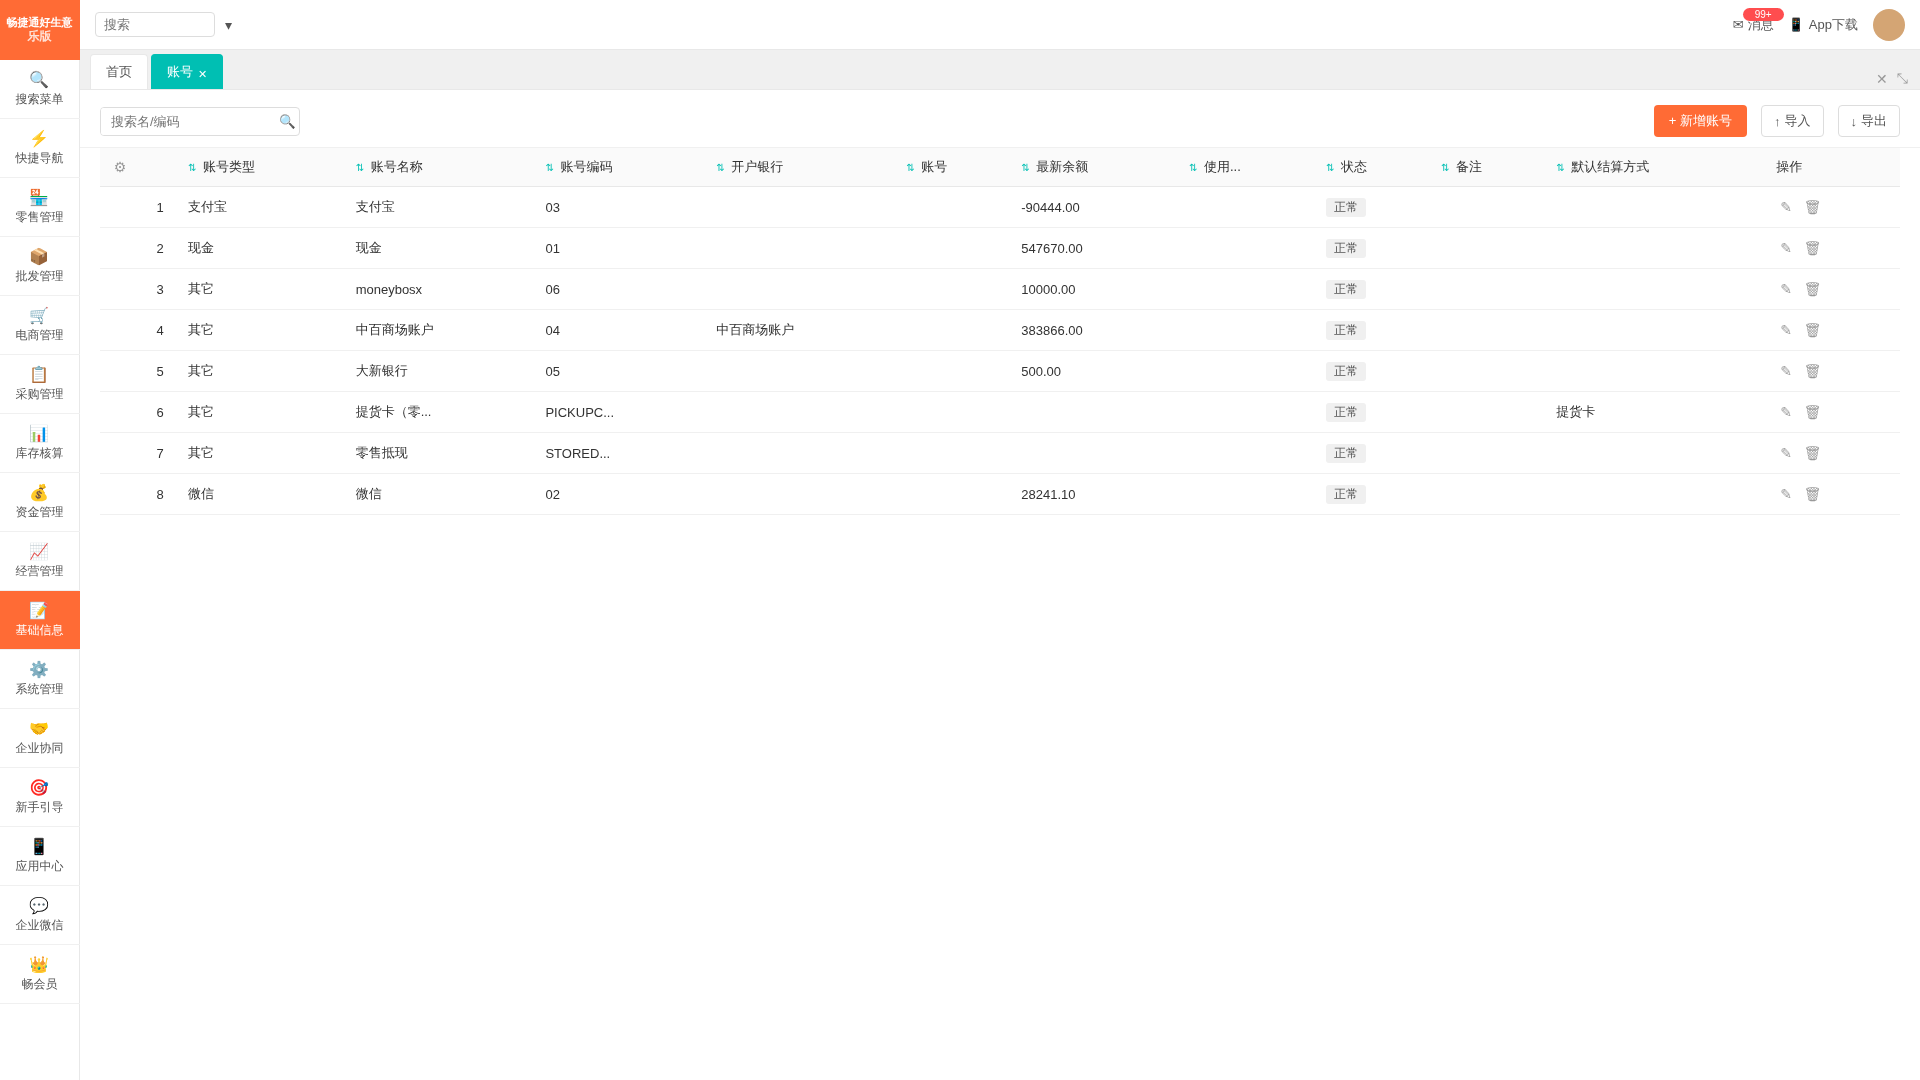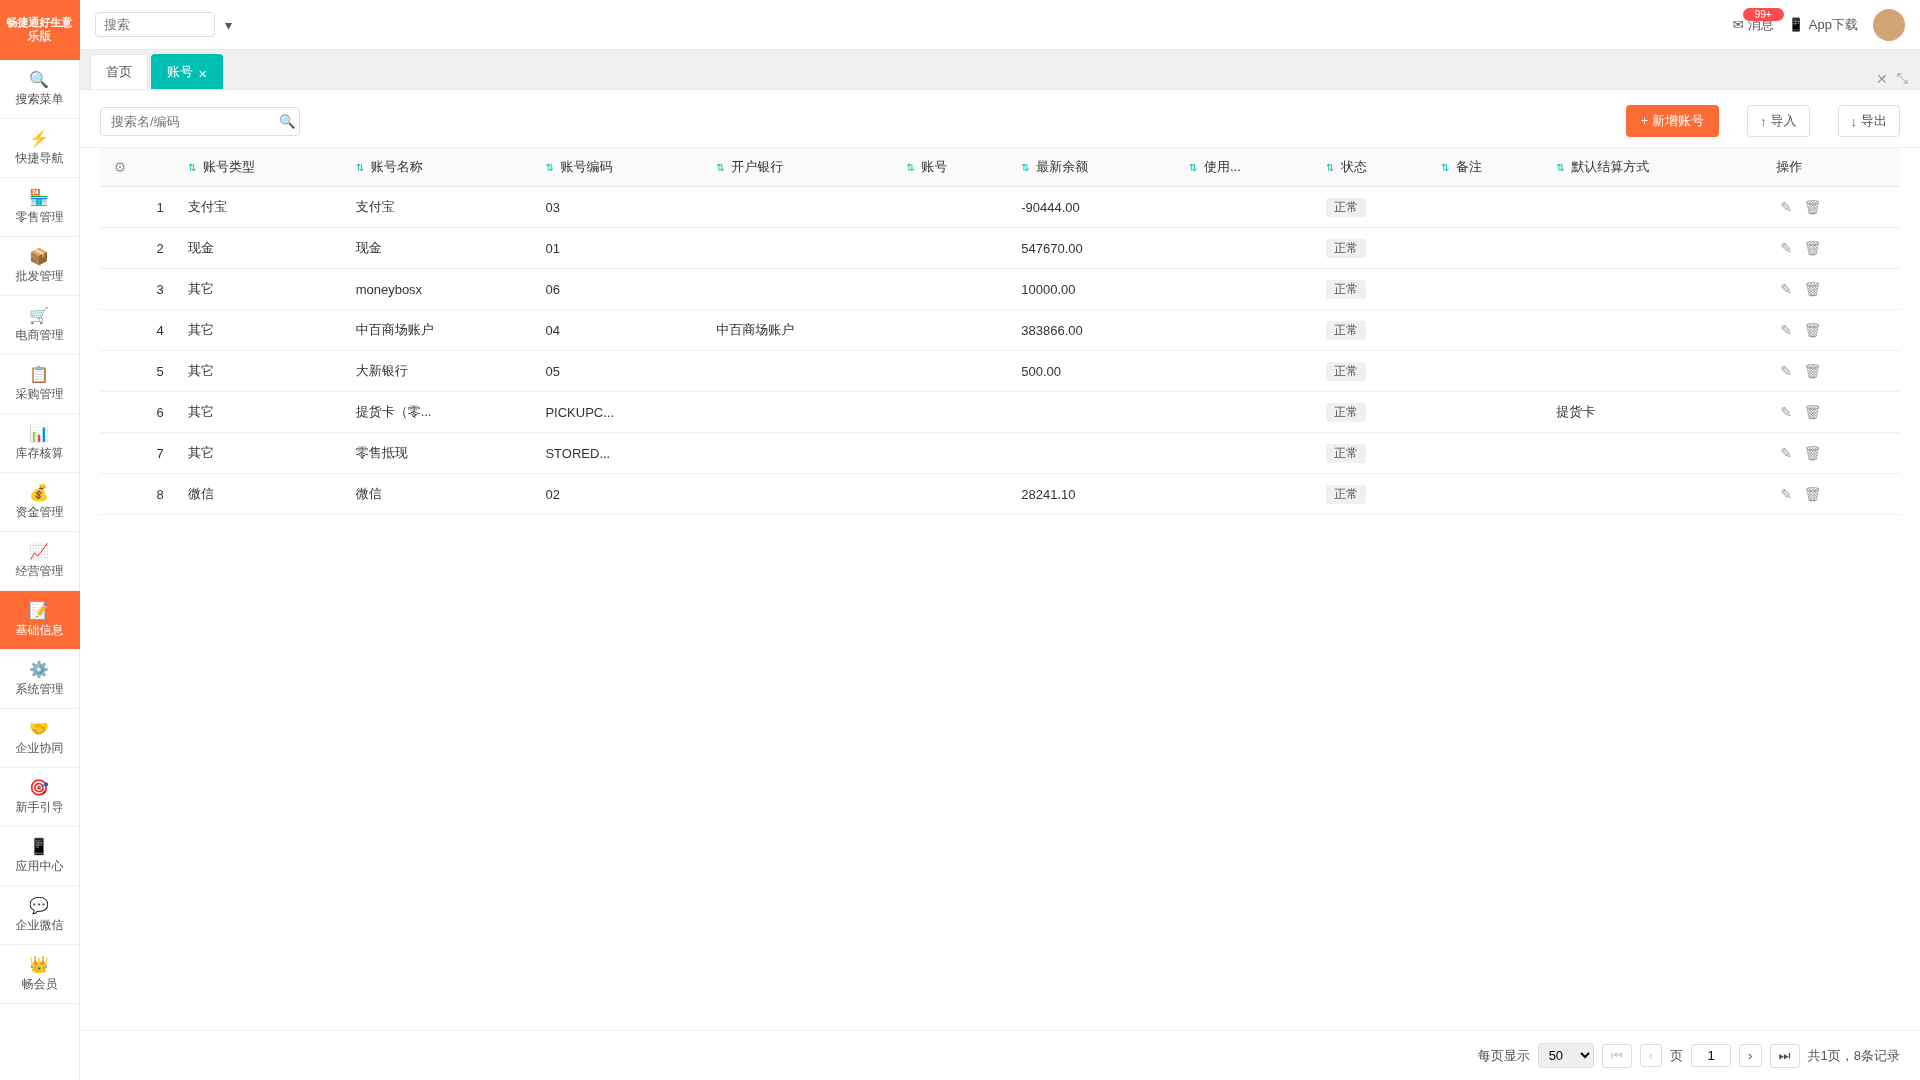--- a/index.html
+++ b/index.html
@@ -193,21 +193,21 @@
     .search-btn {
       background: none;
       border: none;
       padding: 6px 8px;
       cursor: pointer;
       color: #999;
     }
     .toolbar-right {
       display: flex;
       align-items: center;
-      gap: 28px;
+      gap: 14px;
     }
     .btn-add {
       background: #ff6b35;
       color: white;
       border: none;
       padding: 7px 15px;
       border-radius: 4px;
       cursor: pointer;
       font-size: 13px;
     }
@@ -647,30 +647,15 @@
       <td></td>
       <td>
         <button class="action-btn" title="编辑">✎</button>
         <button class="action-btn" title="删除">🗑</button>
       </td>
     </tr>
           </tbody>
       </table>
     </div>
 
-    <div class="pagination">
-      <span>每页显示</span>
-      <select class="page-size-select">
-        <option value="50">50</option>
-        <option value="20">20</option>
-        <option value="100">100</option>
-      </select>
-      <button class="page-btn" disabled="">⏮</button>
-      <button class="page-btn" disabled="">‹</button>
-      <span>页</span>
-      <input class="page-input" type="text" value="1" style="">
-      <button class="page-btn">›</button>
-      <button class="page-btn">⏭</button>
-      <span>共1页，8条记录</span>
-    </div>
 
   </div>
 </div>
 
 </body></html>

